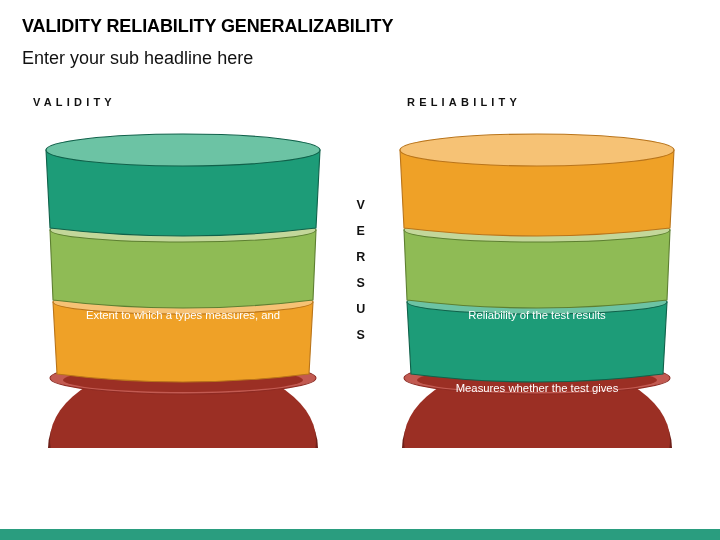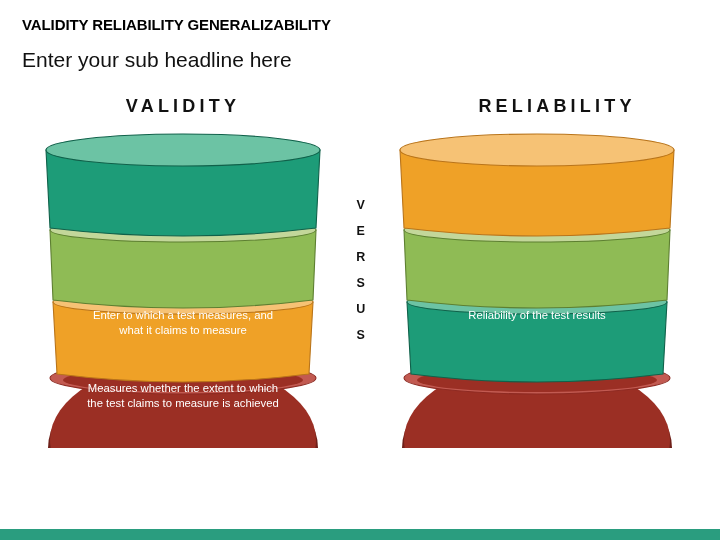--- a/index.html
+++ b/index.html
@@ -10,42 +10,41 @@
     background: #ffffff;
     font-family: "Liberation Sans", sans-serif;
     overflow: hidden;
     position: relative;
   }
 
   
   .page-title {
     position: absolute;
     left: 22px; top: 16px;
-    font-size: 15px;
+    font-size: 18px;
     font-weight: bold;
     color: #000000;
     letter-spacing: -0.1px;
     white-space: nowrap;
   }
   .page-subtitle {
     position: absolute;
     left: 22px; top: 48px;
-    font-size: 21px;
+    font-size: 18px;
     font-weight: normal;
     color: #111111;
     white-space: nowrap;
   }
 
   
   .col-heading {
     position: absolute;
     top: 96px;
     width: 300px;
-    text-align: center;
-    font-size: 18px;
+    font-size: 11px;
     font-weight: bold;
     letter-spacing: 4.2px;
     color: #111111;
   }
   .col-heading.left  { left: 33px; }
   .col-heading.right { left: 407px; }
 
   
   .versus {
     position: absolute;
@@ -140,26 +139,21 @@
       <ellipse cx="150" cy="102" rx="133" ry="12" fill="#c3d79a" stroke="#5d7f31" stroke-width="1.1"></ellipse>
     </g>
 
     <g>
       <path d="M 13,22 L 17,100 Q 150,116 283,100 L 287,22 Z" fill="#1d9c78" stroke="#10614a" stroke-width="1.1"></path>
       <ellipse cx="150" cy="22" rx="137" ry="16" fill="#6cc3a4" stroke="#10614a" stroke-width="1.1"></ellipse>
     </g>
   </svg>
 
   <div class="layer-text t0">
-    <div>Enter to which a test measures, and</div>
-    <div>what it claims to measure</div>
-  </div>
-  <div class="layer-text t1">
-    <div>Measures whether the extent to which</div>
-    <div>the test claims to measure is achieved</div>
+    <div>Extent to which a types measures, and</div>
   </div>
   <div class="layer-text t2">
     <div>There are two types as Internal Validity</div>
     <div>and External Validity</div>
   </div>
 </div>
 
 <div class="stack right">
   <svg width="300" height="320" viewBox="0 0 300 320">
     <defs>
@@ -188,20 +182,21 @@
     <g>
       <path d="M 13,22 L 17,100 Q 150,116 283,100 L 287,22 Z" fill="#efa127" stroke="#b9741a" stroke-width="1.1"></path>
       <ellipse cx="150" cy="22" rx="137" ry="16" fill="#f6c275" stroke="#b9741a" stroke-width="1.1"></ellipse>
     </g>
   </svg>
 
   <div class="layer-text t0">
     <div>Reliability of the test results</div>
   </div>
   <div class="layer-text t1">
+    <div>Measures whether the test gives</div>
   </div>
   <div class="layer-text t2">
     <div>There are two types as Internal</div>
     <div>Reliability and External Reliability</div>
   </div>
 </div>
 
 <div class="bottom-bar"></div>
 
 </body></html>

